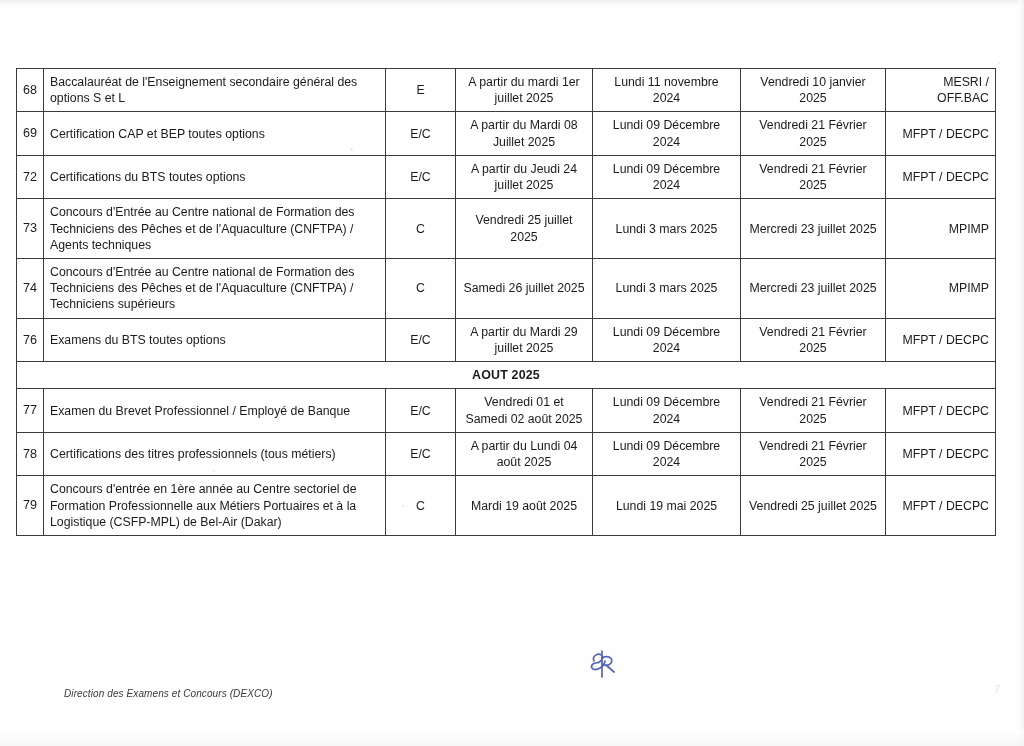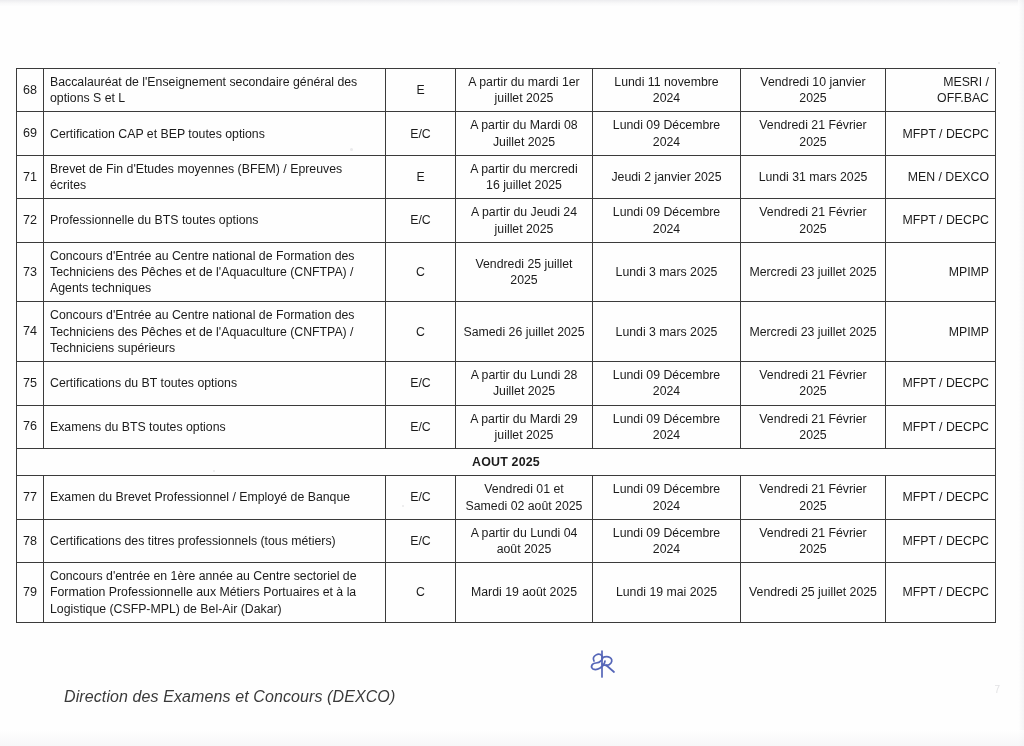--- a/index.html
+++ b/index.html
@@ -88,21 +88,21 @@
     padding: 3px 6px;
     letter-spacing: .2px;
   }
 
   .footer-note {
     position: absolute;
     left: 64px;
     top: 688px;
     font-family: "Liberation Sans", sans-serif;
     font-style: italic;
-    font-size: 16px;
+    font-size: 10px;
     color: #3a3a3a;
     letter-spacing: .1px;
   }
 
   .signature-mark {
     position: absolute;
     left: 580px;
     top: 645px;
     width: 44px;
     height: 40px;
@@ -162,31 +162,22 @@
         <tr>
           <td class="num">69</td>
           <td class="desc">Certification CAP et BEP toutes options</td>
           <td class="type">E/C</td>
           <td class="date">A partir du Mardi 08 Juillet 2025</td>
           <td class="date">Lundi 09 Décembre 2024</td>
           <td class="date">Vendredi 21 Février 2025</td>
           <td class="org">MFPT / DECPC</td>
         </tr>
         <tr>
-          <td class="num">71</td>
-          <td class="desc">Brevet de Fin d'Etudes moyennes (BFEM) / Epreuves écrites</td>
-          <td class="type">E</td>
-          <td class="date">A partir du mercredi 16 juillet 2025</td>
-          <td class="date">Jeudi 2 janvier 2025</td>
-          <td class="date">Lundi 31 mars 2025</td>
-          <td class="org">MEN / DEXCO</td>
-        </tr>
-        <tr>
           <td class="num">72</td>
-          <td class="desc">Professionnelle du BTS toutes options</td>
+          <td class="desc">Certifications du BTS toutes options</td>
           <td class="type">E/C</td>
           <td class="date">A partir du Jeudi 24 juillet 2025</td>
           <td class="date">Lundi 09 Décembre 2024</td>
           <td class="date">Vendredi 21 Février 2025</td>
           <td class="org">MFPT / DECPC</td>
         </tr>
         <tr>
           <td class="num">73</td>
           <td class="desc">Concours d'Entrée au Centre national de Formation des Techniciens des Pêches et de l'Aquaculture (CNFTPA) / Agents techniques</td>
           <td class="type">C</td>
@@ -196,29 +187,20 @@
           <td class="org">MPIMP</td>
         </tr>
         <tr>
           <td class="num">74</td>
           <td class="desc">Concours d'Entrée au Centre national de Formation des Techniciens des Pêches et de l'Aquaculture (CNFTPA) / Techniciens supérieurs</td>
           <td class="type">C</td>
           <td class="date">Samedi 26 juillet 2025</td>
           <td class="date">Lundi 3 mars 2025</td>
           <td class="date">Mercredi 23 juillet 2025</td>
           <td class="org">MPIMP</td>
-        </tr>
-        <tr>
-          <td class="num">75</td>
-          <td class="desc">Certifications du BT toutes options</td>
-          <td class="type">E/C</td>
-          <td class="date">A partir du Lundi 28 Juillet 2025</td>
-          <td class="date">Lundi 09 Décembre 2024</td>
-          <td class="date">Vendredi 21 Février 2025</td>
-          <td class="org">MFPT / DECPC</td>
         </tr>
         <tr>
           <td class="num">76</td>
           <td class="desc">Examens du BTS toutes options</td>
           <td class="type">E/C</td>
           <td class="date">A partir du Mardi 29 juillet 2025</td>
           <td class="date">Lundi 09 Décembre 2024</td>
           <td class="date">Vendredi 21 Février 2025</td>
           <td class="org">MFPT / DECPC</td>
         </tr>

